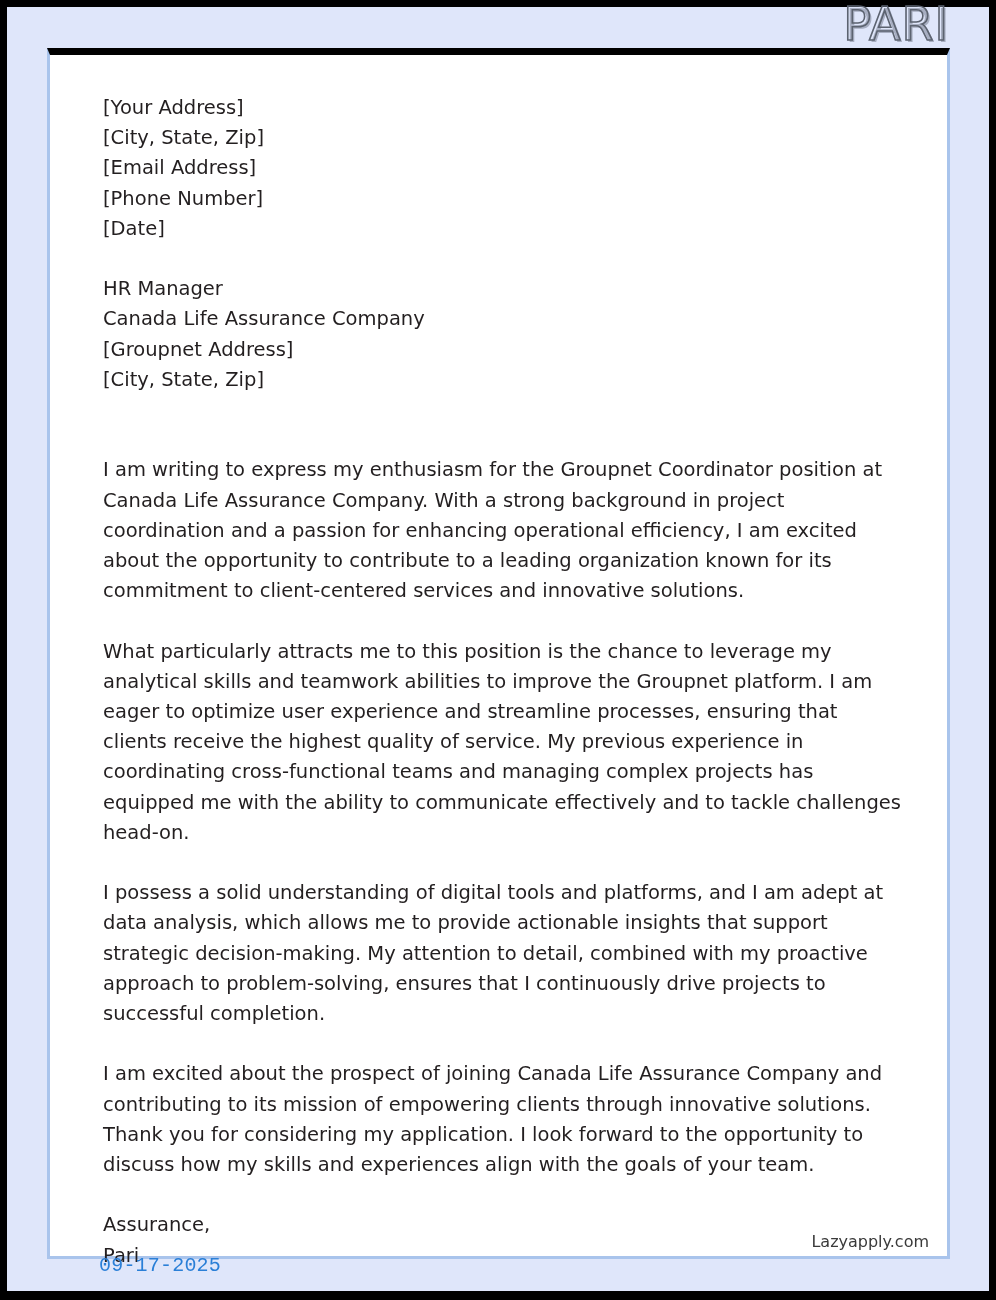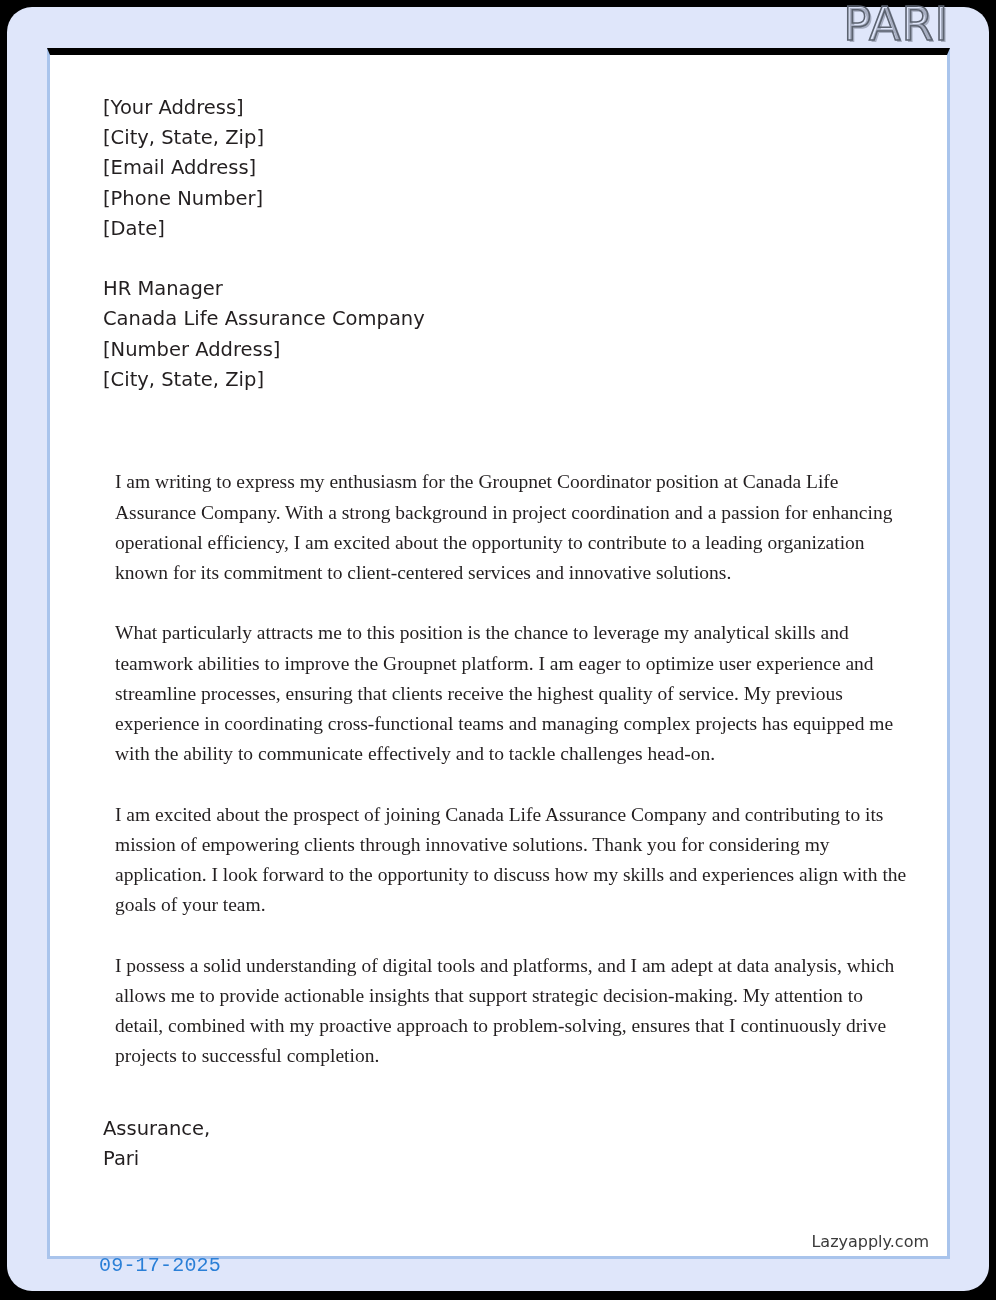--- a/index.html
+++ b/index.html
@@ -24,21 +24,20 @@
     width: 996px;
     height: 1300px;
     background: #000000;
     padding: 7px 7px 9px 7px;
   }
   .page-bg {
     position: relative;
     width: 100%;
     height: 100%;
     background: #dfe6fa;
-    border-radius: 25px;
   }
 
   
   .brandbar {
     position: absolute;
     left: 0;
     top: 0;
     width: 100%;
     height: 41px;
   }
@@ -83,23 +82,22 @@
     color: #231f20;
     font-weight: 400;
   }
 
   .block {
     white-space: pre-line;
   }
   .spacer-line { height: 30.2px; }
 
   .para {
-    margin: 12px;
+    margin: 0;
     max-width: 798px;
-    font-family: Liberation Serif, serif;
   }
   .para + .para { margin-top: 30.2px; }
 
   .salutation { margin: 0; }
   .closing { white-space: pre-line; margin: 0; }
 
   
   .doc-watermark {
     position: absolute;
     right: 18px;
@@ -138,32 +136,32 @@
           <div class="block">[Your Address]
 [City, State, Zip]
 [Email Address]
 [Phone Number]
 [Date]</div>
 
           <div class="spacer-line"></div>
 
           <div class="block">HR Manager
 Canada Life Assurance Company
-[Number Address]
+[Groupnet Address]
 [City, State, Zip]</div>
 
           <div class="spacer-line"></div>
 
 
           <div class="spacer-line"></div>
 
           <p class="para">I am writing to express my enthusiasm for the Groupnet Coordinator position at Canada Life Assurance Company. With a strong background in project coordination and a passion for enhancing operational efficiency, I am excited about the opportunity to contribute to a leading organization known for its commitment to client-centered services and innovative solutions.</p>
           <p class="para">What particularly attracts me to this position is the chance to leverage my analytical skills and teamwork abilities to improve the Groupnet platform. I am eager to optimize user experience and streamline processes, ensuring that clients receive the highest quality of service. My previous experience in coordinating cross-functional teams and managing complex projects has equipped me with the ability to communicate effectively and to tackle challenges head-on.</p>
+          <p class="para">I possess a solid understanding of digital tools and platforms, and I am adept at data analysis, which allows me to provide actionable insights that support strategic decision-making. My attention to detail, combined with my proactive approach to problem-solving, ensures that I continuously drive projects to successful completion.</p>
           <p class="para">I am excited about the prospect of joining Canada Life Assurance Company and contributing to its mission of empowering clients through innovative solutions. Thank you for considering my application. I look forward to the opportunity to discuss how my skills and experiences align with the goals of your team.</p>
-          <p class="para">I possess a solid understanding of digital tools and platforms, and I am adept at data analysis, which allows me to provide actionable insights that support strategic decision-making. My attention to detail, combined with my proactive approach to problem-solving, ensures that I continuously drive projects to successful completion.</p>
 
           <div class="spacer-line"></div>
 
           <p class="closing">Assurance,
 Pari</p>
 
         </div>
 
         <div class="doc-watermark">Lazyapply.com</div>
       </div>

